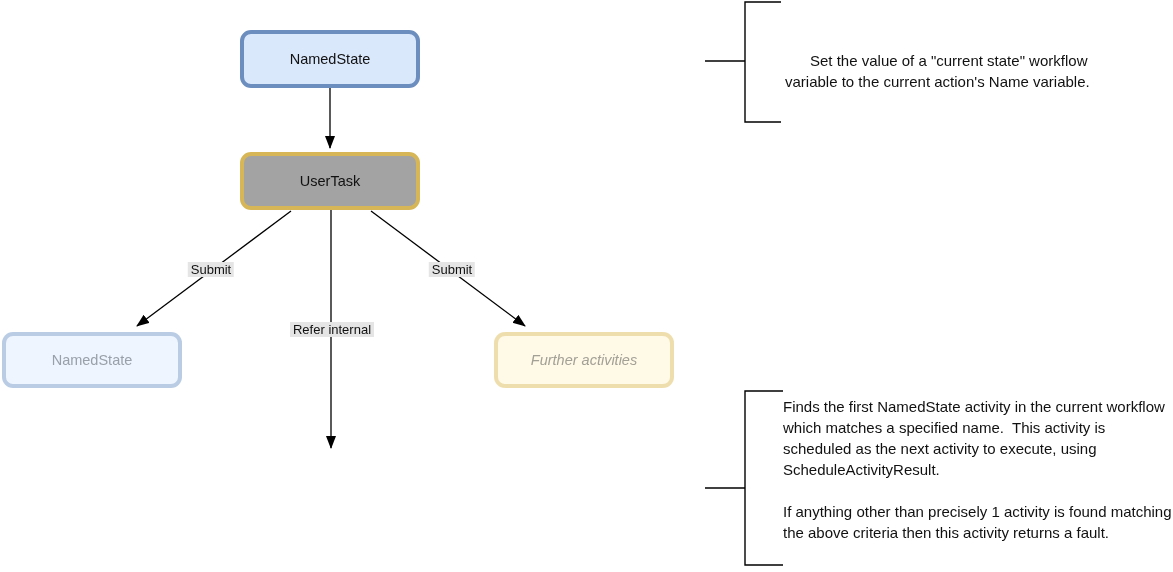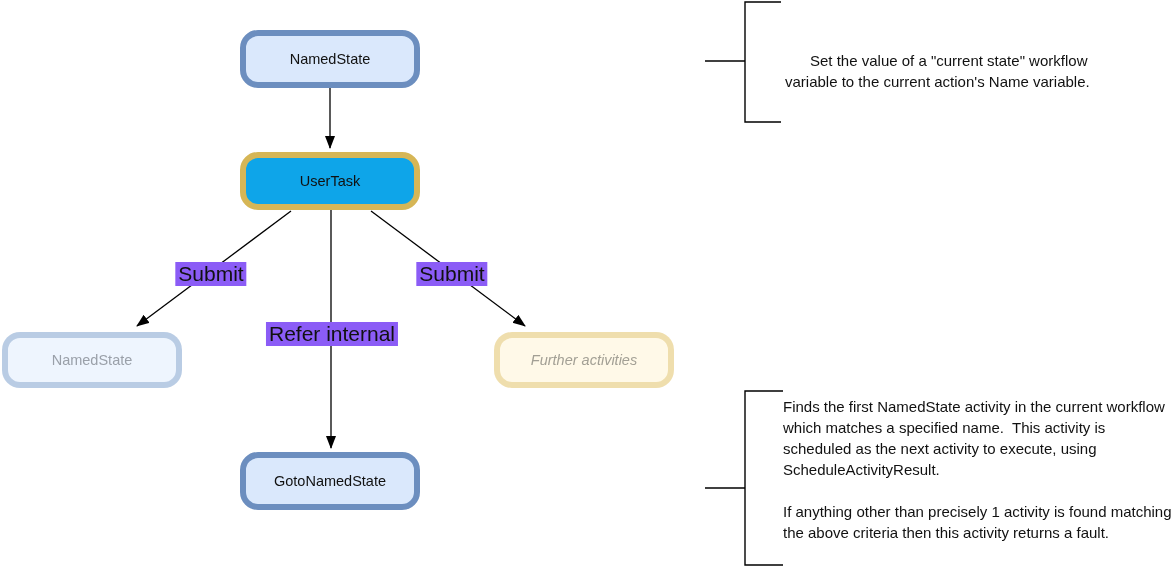--- a/index.html
+++ b/index.html
@@ -16,46 +16,46 @@
     left:0; top:0;
     width:1173px; height:572px;
     pointer-events:none;
   }
   .node {
     position:absolute;
     box-sizing:border-box;
     display:flex;
     align-items:center;
     justify-content:center;
-    border-radius:18px;
-    border:6px solid #0ea5e9;
+    border-radius:11px;
+    border:4px solid #0ea5e9;
     font-size:14.5px;
     color:#111;
     text-align:center;
   }
   .node.blue   { background:#dae8fc; border-color:#6c8ebf; }
-  .node.yellow { background:#0ea5e9; border-color:#d6b656; }
+  .node.yellow { background:#a3a3a3; border-color:#d6b656; }
   .node.blue.faded {
     background:rgba(218,232,252,0.45);
     border-color:rgba(108,142,191,0.40);
     color:#9aa0a9;
   }
   .node.yellow.faded {
     background:rgba(255,242,204,0.45);
     border-color:rgba(214,182,86,0.40);
     color:#a3a095;
     font-style:italic;
     margin-left:14px;
   }
   .edge-label {
     position:absolute;
     transform:translateX(-50%);
-    background:#8b5cf6;
+    background:#e5e5e5;
     padding:0 3px;
-    font-size:21px;
+    font-size:13px;
     color:#111;
     white-space:nowrap;
   }
   .annotation {
     position:absolute;
     font-size:15px;
     line-height:21px;
     color:#111;
   }
   .annotation p { margin:0; white-space:pre-wrap; }
@@ -99,23 +99,20 @@
   </div>
 
   <div class="node blue faded" style="left:2px; top:332px; width:180px; height:56px;">
     <span>NamedState</span>
   </div>
 
   <div class="node yellow faded" style="left:480px; top:332px; width:180px; height:56px;">
     <span>Further activities</span>
   </div>
 
-  <div class="node blue" style="left:240px; top:452px; width:180px; height:58px;">
-    <span>GotoNamedState</span>
-  </div>
 
   <div class="edge-label" style="left:211px; top:262px;">Submit</div>
 
   <div class="edge-label" style="left:332px; top:322px;">Refer internal</div>
 
   <div class="edge-label" style="left:452px; top:262px;">Submit</div>
 
   <div class="annotation" style="left:785px; top:29px; width:335px;">
     <p>
       <span>Set the value of a "current state" workflow variable to the current action's </span><b>Name</b><span> variable.</span>

